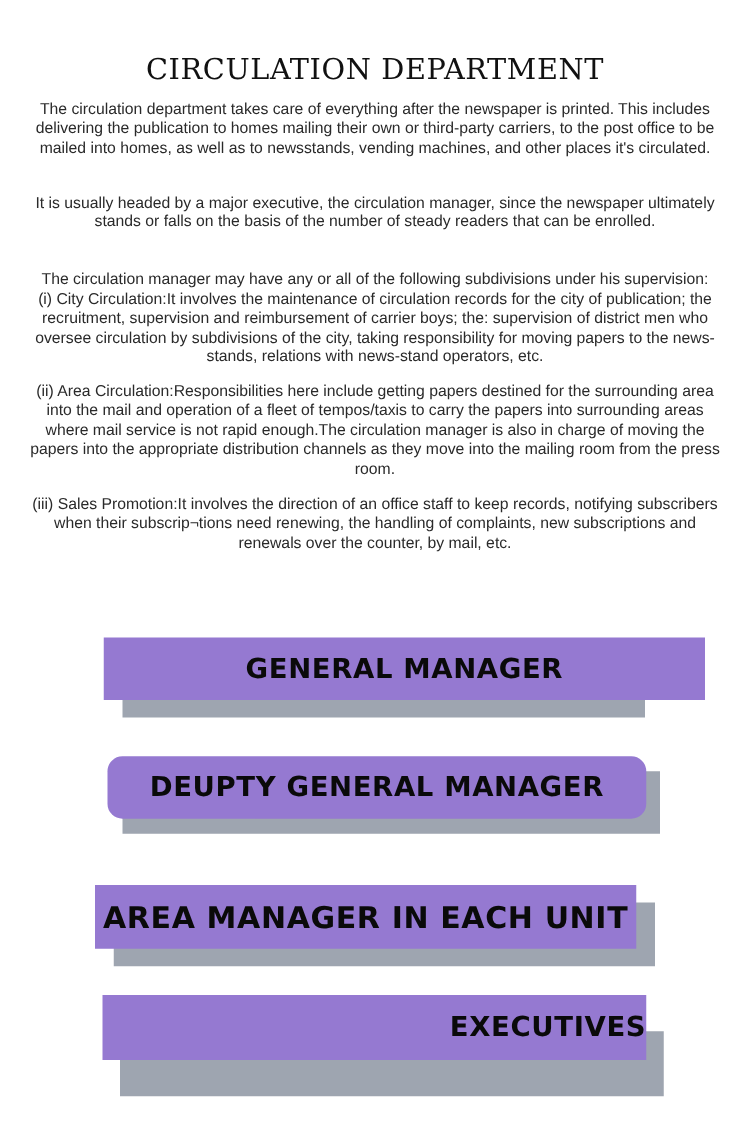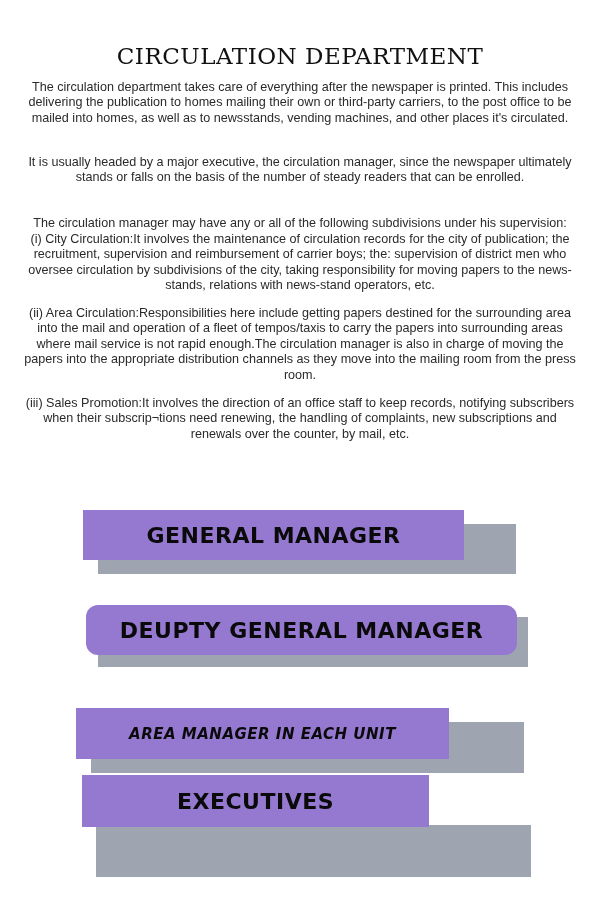--- a/index.html
+++ b/index.html
@@ -36,30 +36,30 @@
 <h1 class="title">CIRCULATION DEPARTMENT</h1>
 
 <p class="body-text" style="top:80px;">The circulation department takes care of everything after the newspaper is printed. This includes delivering the publication to homes mailing their own or third-party carriers, to the post office to be mailed into homes, as well as to newsstands, vending machines, and other places it's circulated.</p>
 <p class="body-text" style="top:155px;">It is usually headed by a major executive, the circulation manager, since the newspaper ultimately stands or falls on the basis of the number of steady readers that can be enrolled.</p>
 <p class="body-text" style="top:216px;">The circulation manager may have any or all of the following subdivisions under his supervision:</p>
 <p class="body-text" style="top:232px;">(i) City Circulation:It involves the maintenance of circulation records for the city of publication; the recruitment, supervision and reimbursement of carrier boys; the: supervision of district men who oversee circulation by subdivisions of the city, taking responsibility for moving papers to the news-stands, relations with news-stand operators, etc.</p>
 <p class="body-text" style="top:306px;">(ii) Area Circulation:Responsibilities here include getting papers destined for the surrounding area into the mail and operation of a fleet of tempos/taxis to carry the papers into surrounding areas where mail service is not rapid enough.The circulation manager is also in charge of moving the papers into the appropriate distribution channels as they move into the mailing room from the press room.</p>
 <p class="body-text" style="top:396px;">(iii) Sales Promotion:It involves the direction of an office staff to keep records, notifying subscribers when their subscrip¬tions need renewing, the handling of complaints, new subscriptions and renewals over the counter, by mail, etc.</p>
 
 <div class="box-shadow" style="left:98px; top:524px; width:418px; height:50px;"></div>
-<div class="box" style="left:83px; top:510px; width:381px; height:50px;">
+<div class="box" style="left:83px; top:510px; width:481px; height:50px;">
   <span>GENERAL MANAGER</span>
 </div>
 
 <div class="box-shadow" style="left:98px; top:617px; width:430px; height:50px;"></div>
 <div class="box" style="left:86px; top:605px; width:431px; height:50px;border-radius:12px;">
   <span>DEUPTY GENERAL MANAGER</span>
 </div>
 
 <div class="box-shadow" style="left:91px; top:722px; width:433px; height:51px;"></div>
-<div class="box" style="left:76px; top:708px; width:373px; height:51px; font-size:15px;font-style:italic;">
+<div class="box" style="left:76px; top:708px; width:433px; height:51px; font-size:24px;">
   <span>AREA MANAGER IN EACH UNIT</span>
 </div>
 
 <div class="box-shadow" style="left:96px; top:825px; width:435px; height:52px;"></div>
-<div class="box" style="left:82px; top:775px; width:347px; height:52px;">
+<div class="box" style="left:82px; top:796px; width:435px; height:52px;justify-content:flex-end;">
   <span>EXECUTIVES</span>
 </div>
 
 </body></html>

